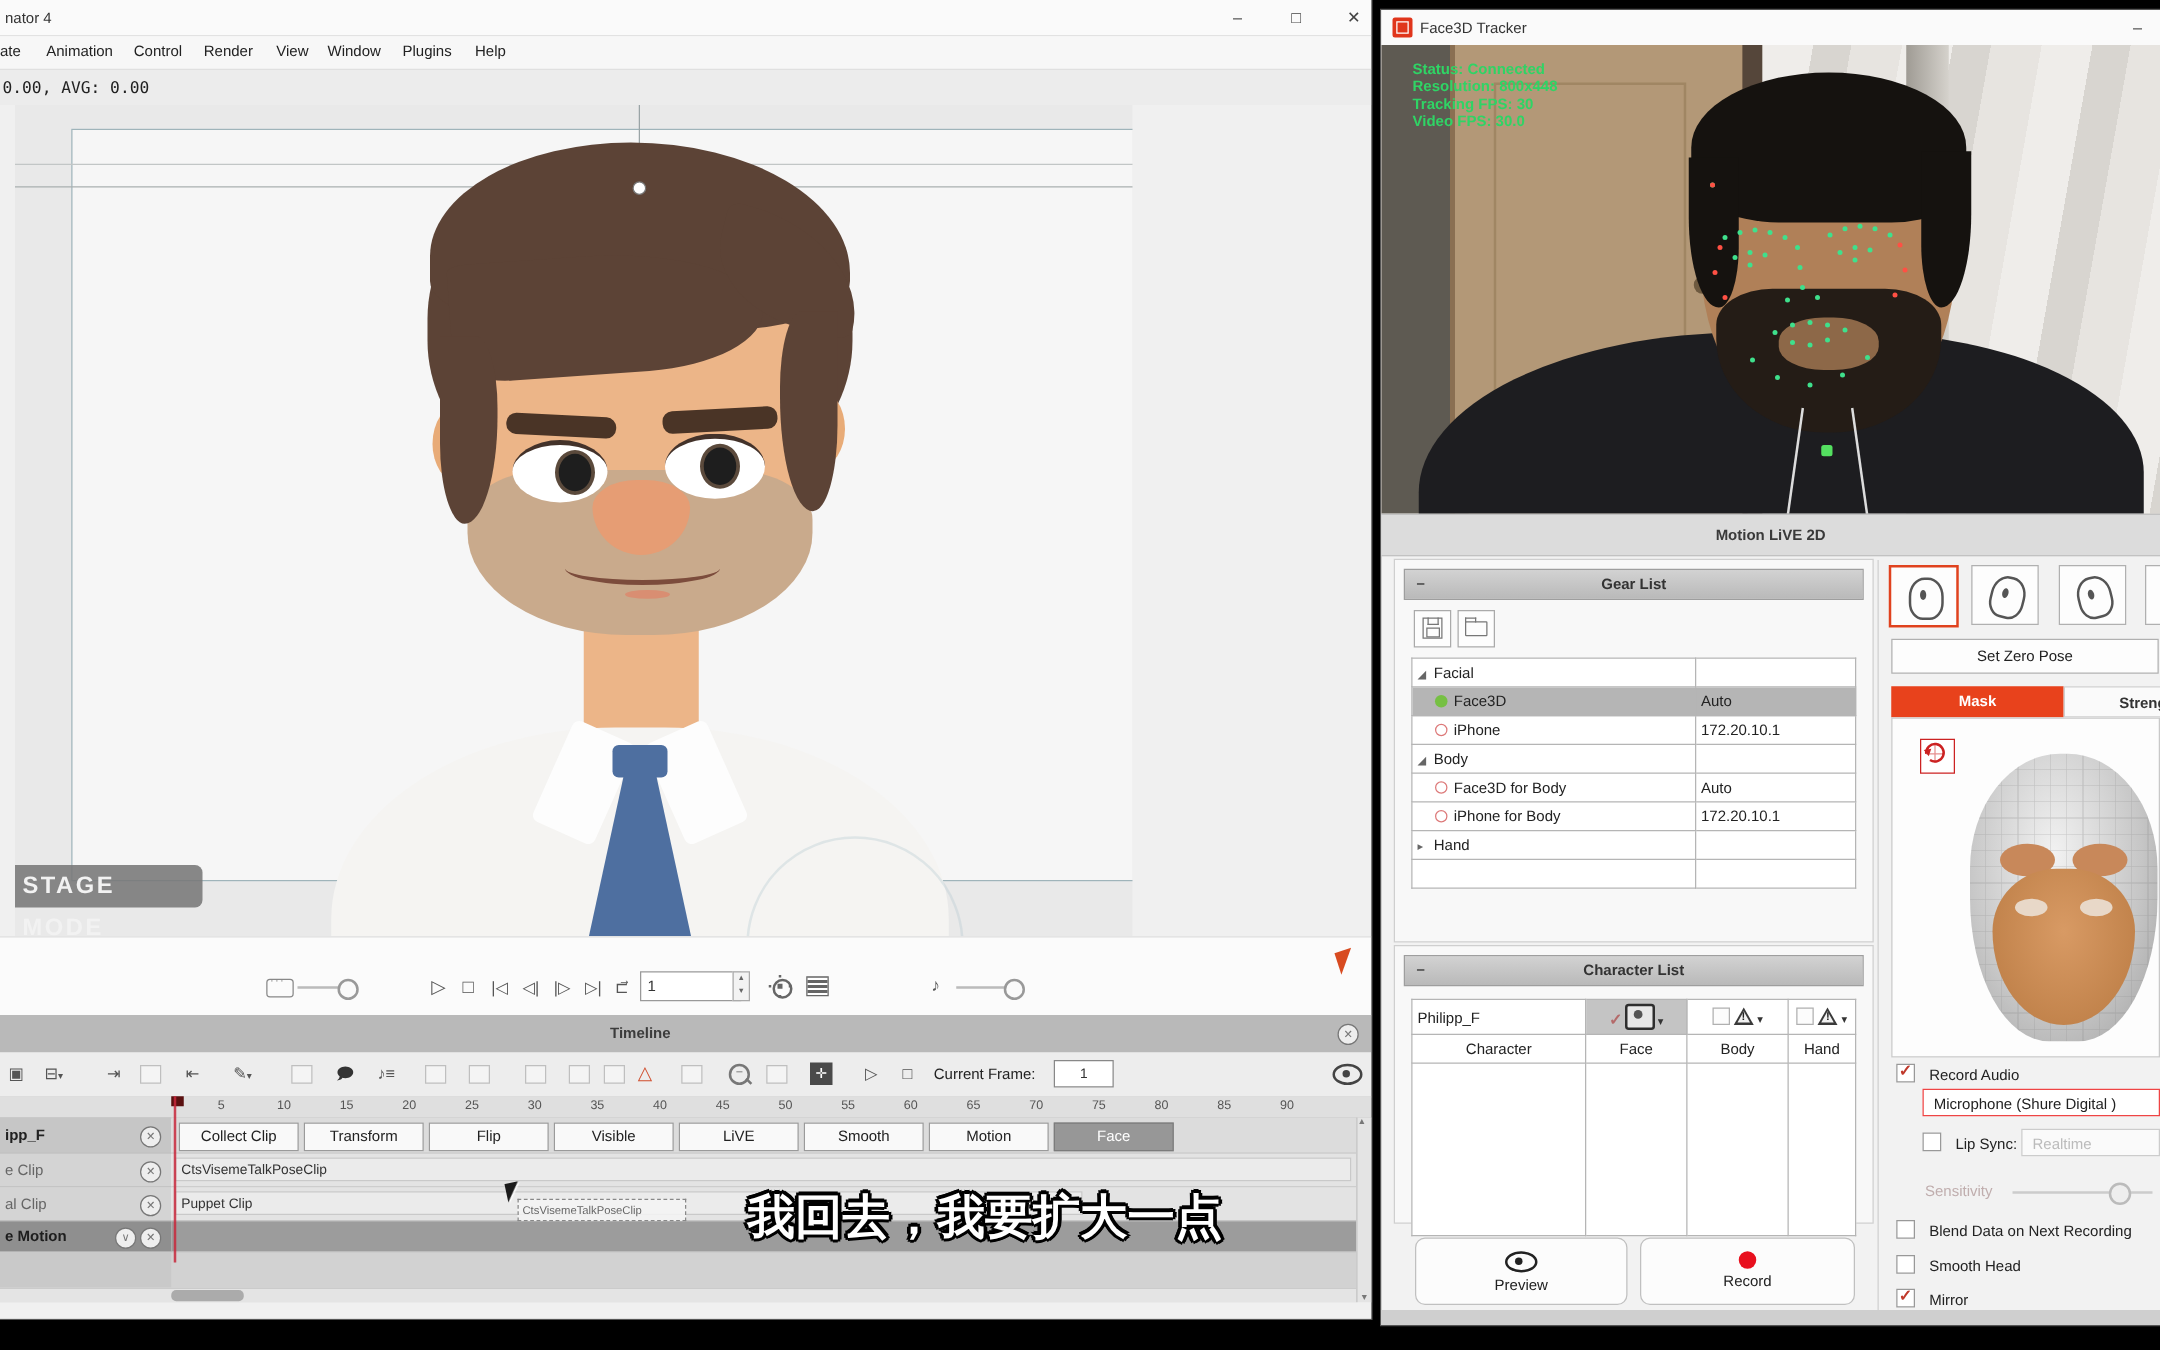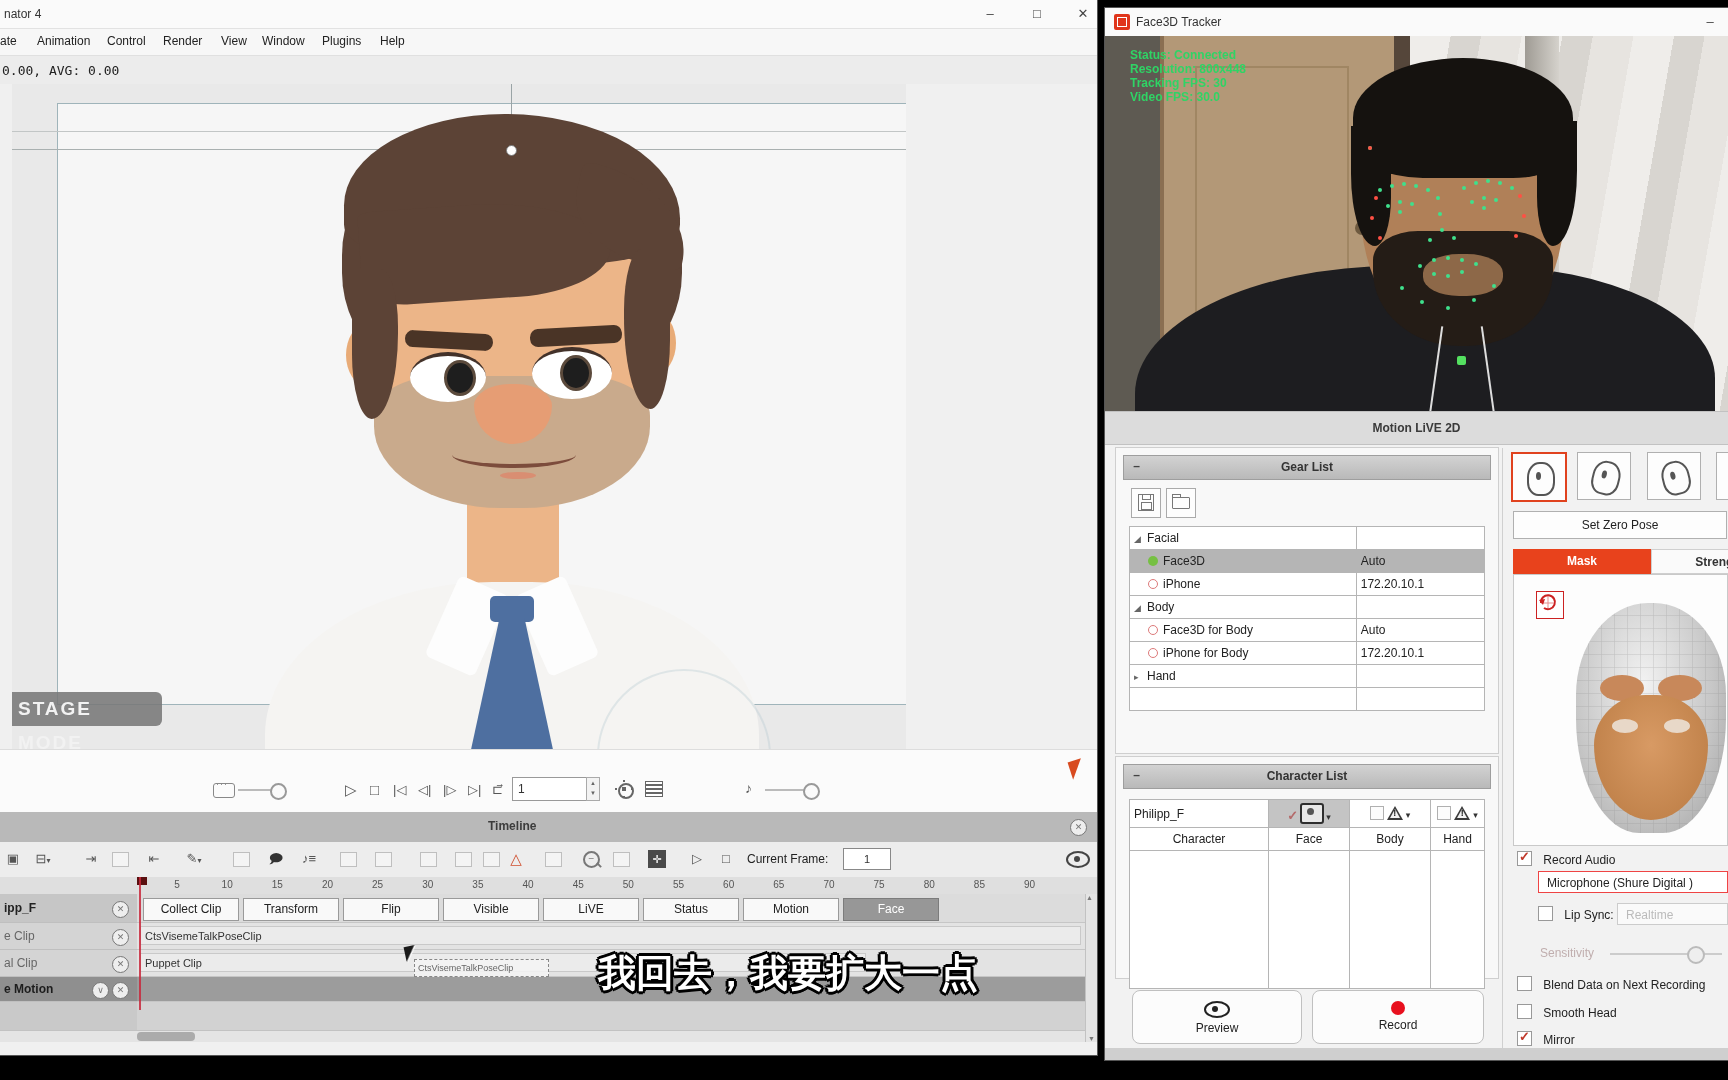--- a/index.html
+++ b/index.html
@@ -382,21 +382,21 @@
     <div class="trklabel" style="background:#c6c6c6;">
       <span class="trkname" style="font-weight:bold;">ipp_F</span>
       <span class="circx" style="left:112px;top:7px;">✕</span>
     </div>
     <div class="trkbody" style="background:#dcdcdc;">
       <span class="tbtn" style="left:6px;">Collect Clip</span>
       <span class="tbtn" style="left:106px;">Transform</span>
       <span class="tbtn" style="left:206px;">Flip</span>
       <span class="tbtn" style="left:306px;">Visible</span>
       <span class="tbtn" style="left:406px;">LiVE</span>
-      <span class="tbtn" style="left:506px;">Status</span>
+      <span class="tbtn" style="left:506px;">Smooth</span>
       <span class="tbtn" style="left:606px;">Motion</span>
       <span class="tbtn selected" style="left:706px;">Face</span>
     </div>
   </div>
   <div class="trk abs" style="top:923px;height:27px;">
     <div class="trklabel" style="background:#d4d4d4;">
       <span class="trkname" style="color:#666;">e Clip</span>
       <span class="circx" style="left:112px;top:6px;">✕</span>
     </div>
     <div class="trkbody" style="background:#e3e3e3;">

